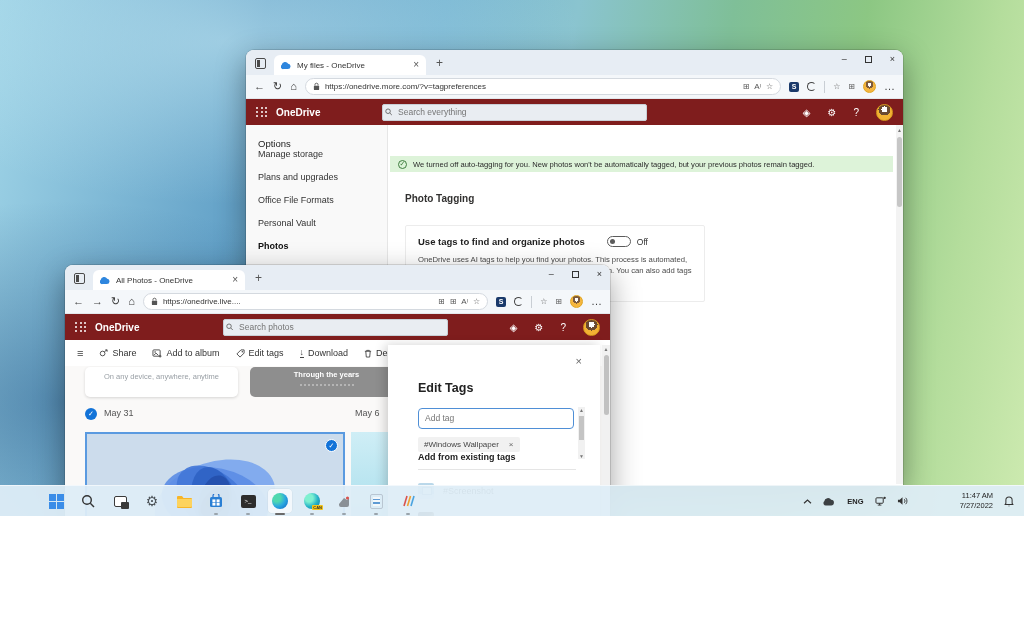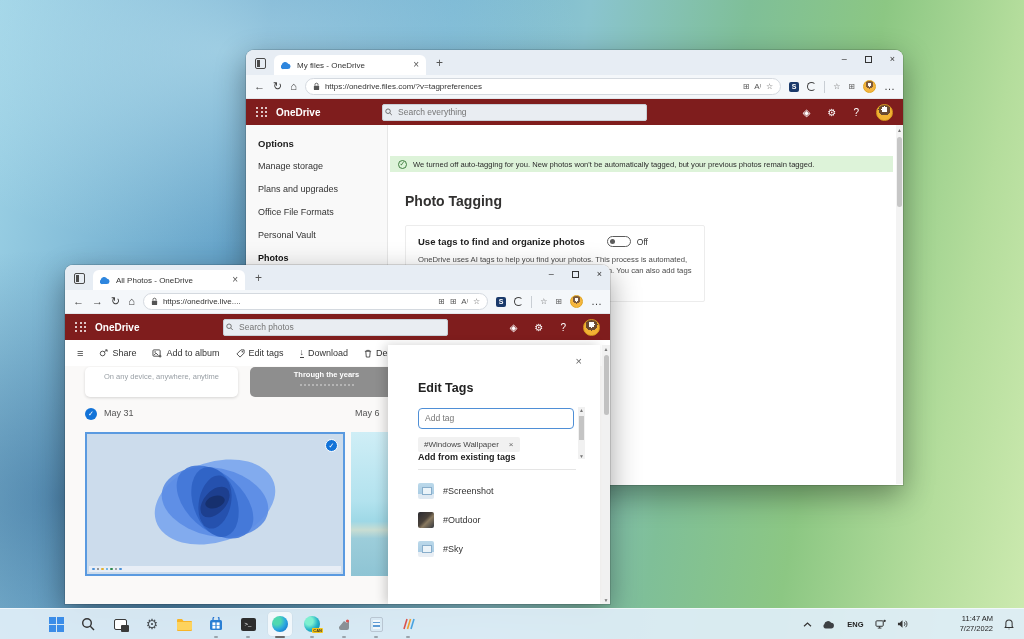--- a/index.html
+++ b/index.html
@@ -1,17 +1,17 @@
 <!DOCTYPE html>
 <html><head>
 <meta charset="utf-8">
 <style>
   * { margin:0; padding:0; box-sizing:border-box; }
   body { font-family:"Liberation Sans","DejaVu Sans",sans-serif; }
-  .desktop { position:relative; width:1024px; height:639px; overflow:hidden;
+  .desktop { position:relative; width:1024px; height:516px; overflow:hidden;
     background:
       radial-gradient(ellipse 55% 60% at 6% 78%, rgba(25,75,125,.45), transparent 65%),
       radial-gradient(ellipse 50% 45% at 22% 8%, rgba(200,235,245,.55), transparent 70%),
       linear-gradient(100deg,#9ed3e6 0%,#64a2c8 24%,#72b2d0 40%,#8ac4cf 52%,#7fbf98 66%,#8cc783 78%,#b4dd9c 90%,#cdeab0 100%);
   }
   
   .win { position:absolute; background:#fff; border-radius:8px 8px 0 0;
          box-shadow:0 10px 30px rgba(0,0,0,.38), 0 0 0 1px rgba(0,0,0,.12); overflow:hidden; }
   .tabstrip { position:relative; height:25px; background:#e7edf4; display:flex; align-items:flex-end; }
   .wsicon { width:11px; height:11px; border:1.2px solid #4a4a4a; border-radius:2px; margin:0 0 6px 9px; position:relative; }
@@ -41,29 +41,29 @@
   .brand { color:#fff; font-weight:bold; font-size:10px; margin-right:6px; white-space:nowrap;}
   .searchpill { height:17px; background:#e9edf2; border:1px solid #c9cfd6; border-radius:2px;
                 display:flex; align-items:center; padding:0 2px; gap:5px; }
   .searchpill input { border:0; background:transparent; outline:none; font-size:8.5px; color:#444; width:100%;
                       font-family:"Liberation Sans","DejaVu Sans",sans-serif;}
   .odicons { display:flex; align-items:center; gap:17px; margin-left:auto; color:#fff; font-size:10px; }
   .odavatar { width:17px; height:17px; border-radius:50%; background:radial-gradient(circle at 50% 30%, #fdfdfd 0 3px, #6b4a30 3px 6px, #f2b233 6px); border:1px solid #d89c1e; }
   
   .bw-body { display:flex; height:359px; }
   .sidebar { width:142px; background:#f9f9f9; border-right:1px solid #e6e6e6; padding:13px 0 0 12px; }
-  .sidebar .shead { font-size:9.5px; font-weight:bold; color:#222; margin-bottom:12px; }
+  .sidebar .shead { font-size:9.5px; font-weight:normal; color:#222; }
   .sidebar .sitem { font-size:9px; color:#333; margin-bottom:13px; white-space:nowrap; }
   .sidebar .sitem.sel { font-weight:bold; color:#111; }
   .bw-main { position:relative; flex:1; background:#fff; }
   .banner { position:absolute; left:2px; right:10px; top:31px; height:16px; background:#ddf3d9;
             display:flex; align-items:center; gap:6px; padding:0 8px; font-size:7.6px; color:#2b2b2b; white-space:nowrap; overflow:hidden;}
   .bcheck { width:9px; height:9px; border:1px solid #3e7d3e; border-radius:50%; color:#3e7d3e; font-size:7px;
             display:flex; align-items:center; justify-content:center; flex:none;}
-  .ptitle { position:absolute; left:17px; top:68px; font-size:14px; font-weight:bold; color:#323130; }
+  .ptitle { position:absolute; left:17px; top:68px; font-size:10px; font-weight:bold; color:#323130; }
   .setcard { position:absolute; left:17px; top:100px; width:300px; height:77px; border:1px solid #ececec;
              border-radius:2px; padding:10px 12px; }
   .setrow { display:flex; align-items:center; }
   .settitle { font-size:9.5px; font-weight:bold; color:#222; }
   .toggle { margin-left:22px; width:24px; height:11px; border:1px solid #5c5c5c; border-radius:6px; position:relative; }
   .toggle::after { content:""; position:absolute; left:2px; top:2px; width:5px; height:5px; border-radius:50%; background:#5c5c5c; }
   .togglelbl { margin-left:6px; font-size:8.5px; color:#333; }
   .setdesc { margin-top:8px; font-size:7.7px; line-height:1.42; color:#4a4a4a; width:282px; }
   .link { color:#0f6cbd; }
   .vscroll { position:absolute; right:0; top:0; bottom:0; width:7px; background:#f3f3f3; }
@@ -167,21 +167,21 @@
     </div>
     <div class="toolbar">
       <span class="navg">←</span>
       <span class="navg">↻</span>
       <span class="navg">⌂</span>
       <div class="urlpill">
         <svg width="7" height="9" viewBox="0 0 8 10">
             <rect x="1" y="4" width="6" height="5" rx="1" fill="#555"></rect>
             <path d="M2.2 4V3a1.8 1.8 0 0 1 3.6 0v1" stroke="#555" fill="none"></path>
           </svg>
-        <span class="url">https://onedrive.files.com/?v=tagpreferences</span>
+        <span class="url">https://onedrive.more.com/?v=tagpreferences</span>
         <span class="pico">⊞</span>
         <span class="pico">Aᵎ</span>
         <span class="pico">☆</span>
       </div>
       <span class="extS">S</span>
       <span class="extC"></span>
       <span class="vdiv"></span>
       <span class="pico">☆</span>
       <span class="pico">⊞</span>
       <span class="avatar"></span>

